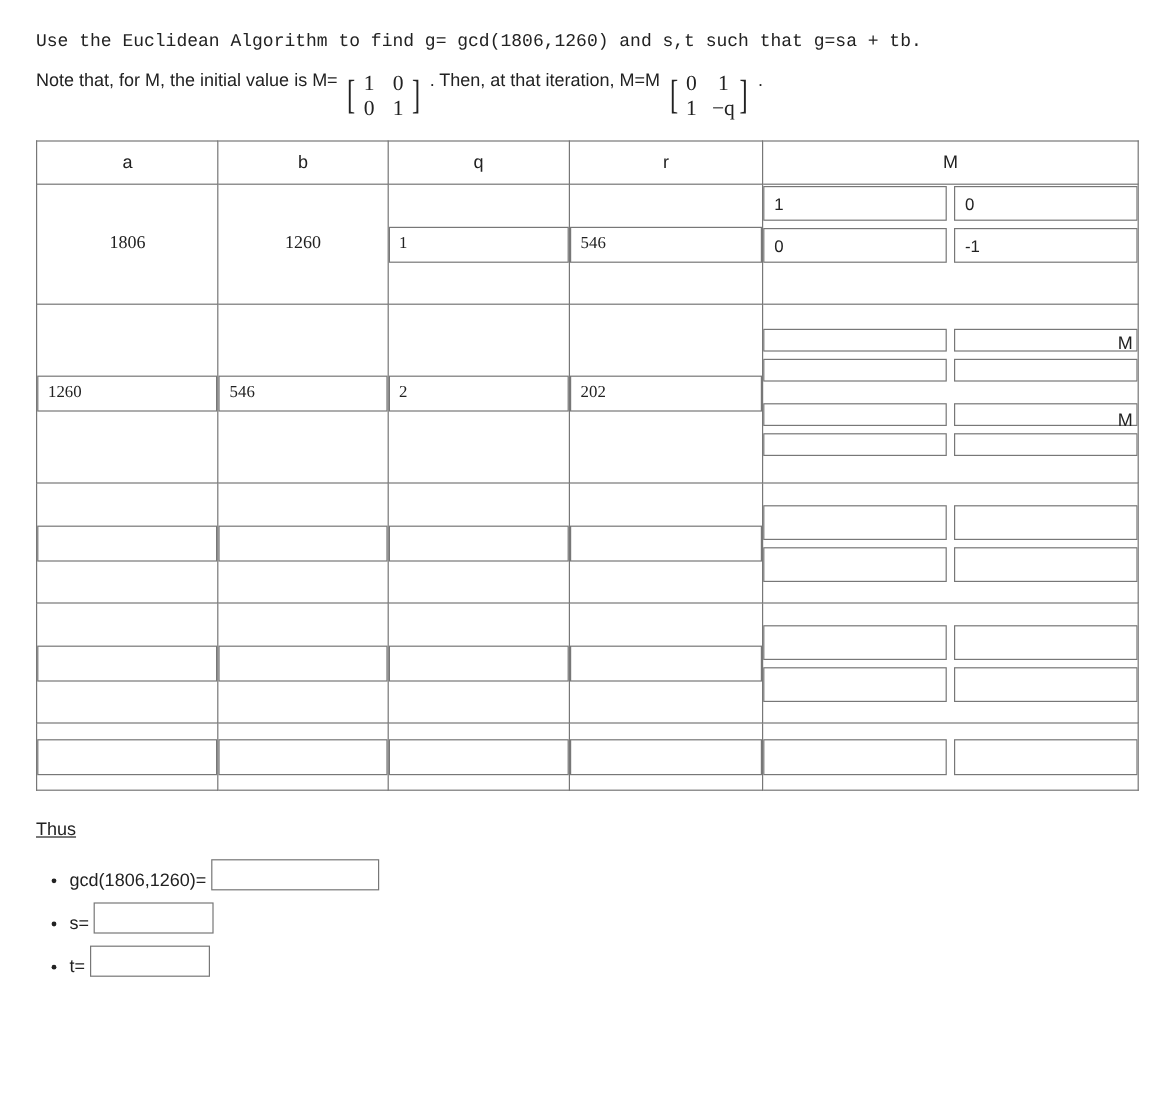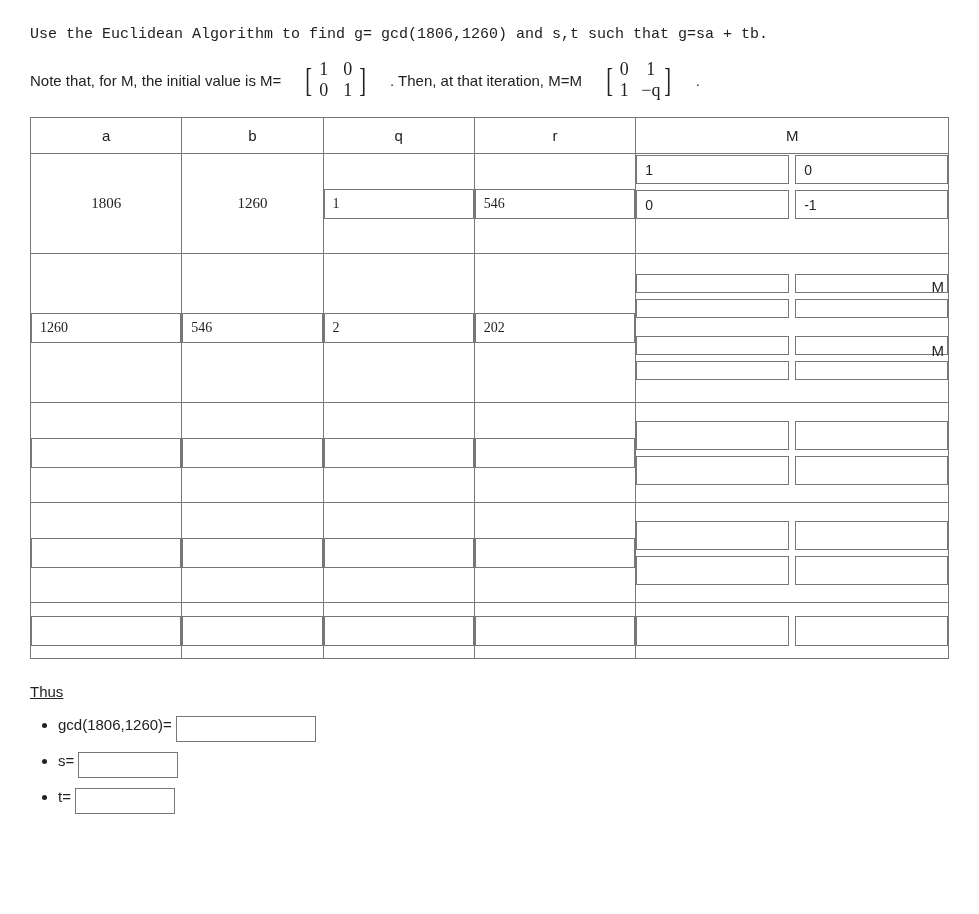--- a/index.html
+++ b/index.html
@@ -6,21 +6,21 @@
   body {
     font-family: Arial, Helvetica, sans-serif;
     font-size: 15px;
     color: #222;
     margin: 0;
     padding: 24px 30px;
     width: 979px;
     background: #fff;
   }
   .intro { margin-bottom: 14px; line-height: 1.4; font-family: Liberation Mono, monospace; }
-  .noteRow { display: flex; align-items: center; flex-wrap: wrap; gap: 20px; margin-bottom: 16px; }
+  .noteRow { display: flex; align-items: flex-start; flex-wrap: wrap; gap: 4px; margin-bottom: 16px; }
   .matrix {
     display: inline-flex;
     align-items: center;
     margin: 0 2px;
     font-family: "Times New Roman", serif;
     font-size: 18px;
   }
   .bracket {
     font-size: 34px;
     line-height: 34px;
@@ -101,21 +101,21 @@
     background: #fff;
   }
   .mLabel {
     position: absolute;
     font-size: 15px;
   }
 
   .thus { margin-top: 24px; margin-bottom: 16px; text-decoration: underline; }
   ul.answers { list-style: disc; padding-left: 28px; margin: 0; }
   ul.answers li { margin: 10px 0; display: list-item; }
-  .ansRow { display: inline-flex; align-items: flex-start; gap: 4px; }
+  .ansRow { display: inline-flex; align-items: flex-end; gap: 4px; }
   .ansBox {
     border: 1px solid #777;
     height: 26px;
     width: 140px;
     padding: 2px 6px;
     font-size: 14px;
     display: inline-flex;
     align-items: center;
     background: #fff;
   }

